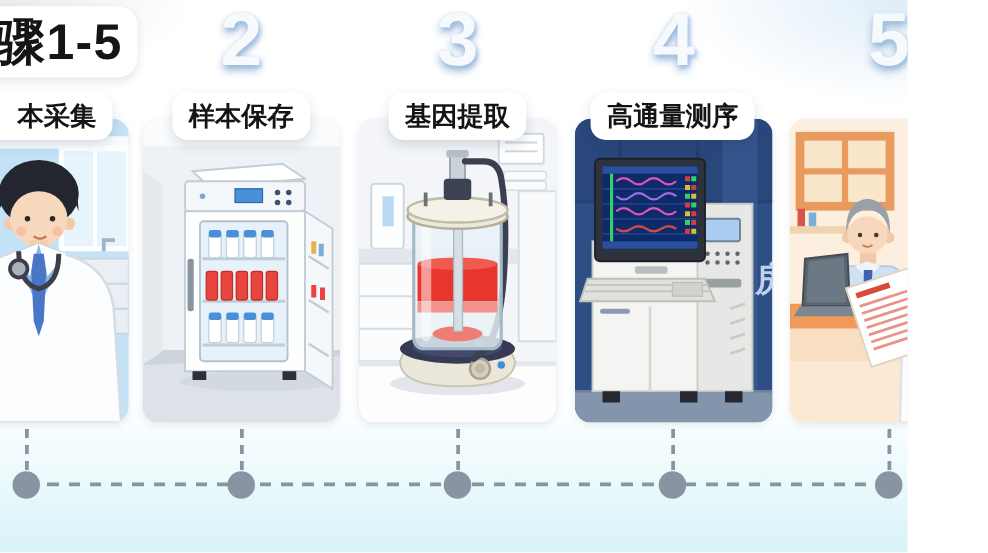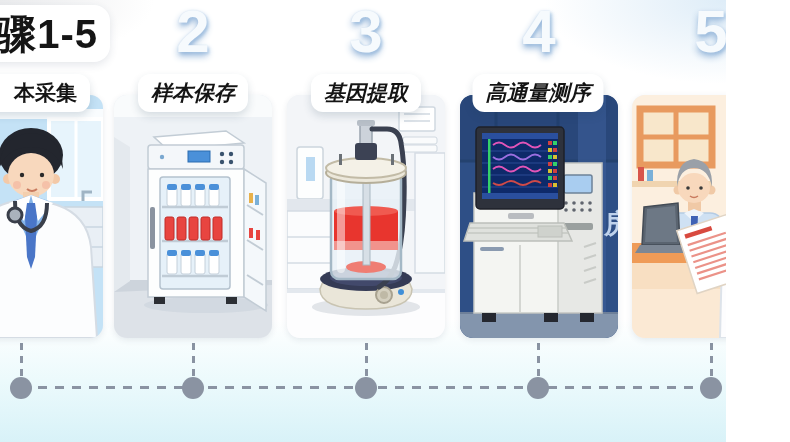--- a/index.html
+++ b/index.html
@@ -24,21 +24,21 @@
     color:#f6fafd;transform:translateX(-50%);z-index:1;
     text-shadow:0 4px 7px rgba(148,180,216,.95), 0 0 2px #dce9f6, 2px 2px 3px rgba(170,200,230,.8);
   }
   .step-pill{
     position:absolute;top:74px;height:38px;background:#ffffff;border-radius:12px;
     box-shadow:0 4px 9px rgba(30,60,90,.16);
     display:flex;align-items:center;justify-content:center;
     padding:0 13px;font-size:21px;font-weight:700;color:#141414;
     white-space:nowrap;z-index:4;box-sizing:border-box;
   }
-  .pill-centered{transform:translateX(-50%);font-style:italic;}
+  .pill-centered{transform:translateX(-50%);}
   .pill-1{left:-50px;width:140px;justify-content:flex-end;padding-right:13px;}
   .panel{
     position:absolute;top:95px;width:158px;height:243px;border-radius:13px;overflow:hidden;
     box-shadow:0 2px 6px rgba(40,60,90,.10);z-index:2;background:#eef2f6;
   }
   .panel svg{display:block;}
   .h-dash{
     position:absolute;left:21px;top:386px;width:690px;height:3px;border-radius:2px;
     background:repeating-linear-gradient(90deg,#8a93a2 0 9px,transparent 9px 17px);z-index:1;
   }

